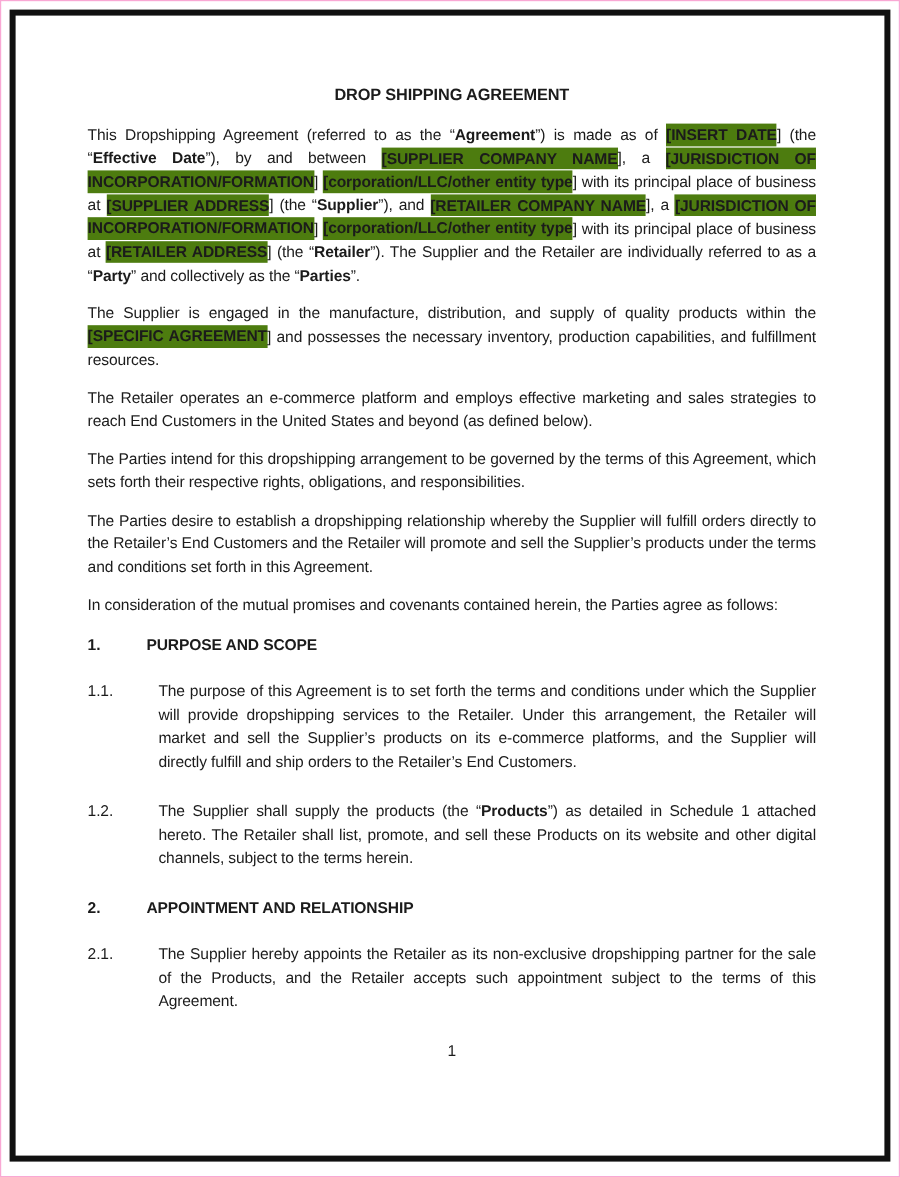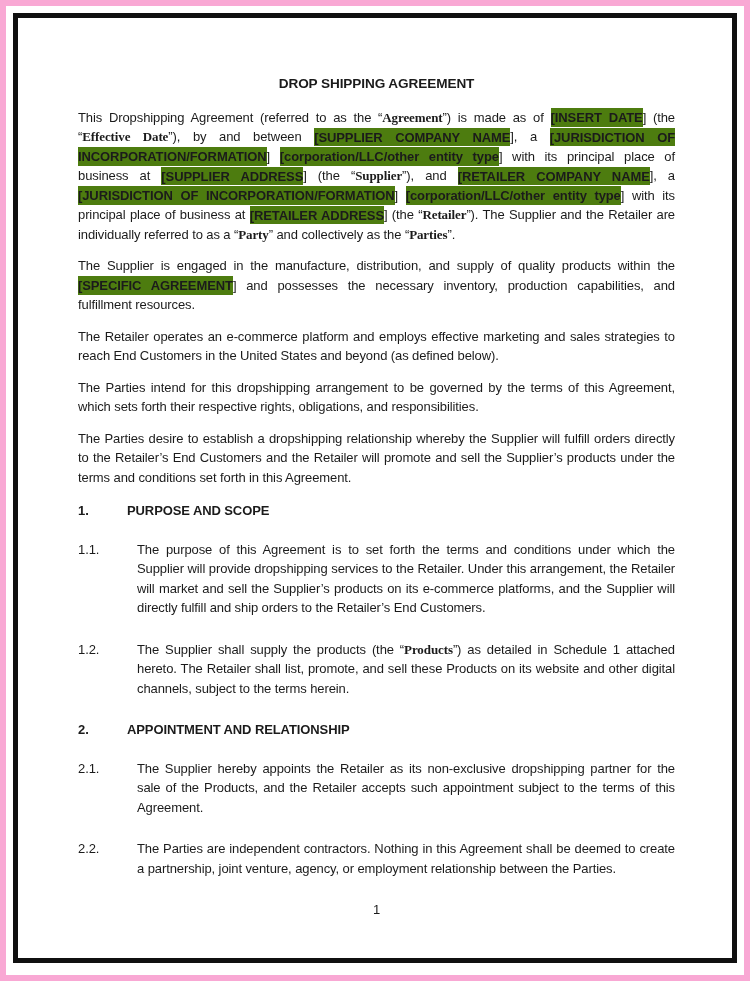--- a/index.html
+++ b/index.html
@@ -2,21 +2,21 @@
 <html><head>
 <meta charset="utf-8">
 <style>
   * { box-sizing: border-box; }
   html, body { margin: 0; padding: 0; background: #ffffff; }
   .canvas {
     position: relative;
     width: 750px;
     height: 981px;
     background: #ffffff;
-    border: 6px solid #f9a8d4;
+    border: 1px solid #f9a8d4;
     font-family: "Liberation Sans", sans-serif;
     color: #1b1b1b;
     overflow: hidden;
   }
   .page-frame {
     position: absolute;
     top: 7px; left: 7px; right: 7px; bottom: 12px;
     border: 5px solid #101010;
     background: #ffffff;
   }
@@ -50,61 +50,58 @@
     margin: 0 0 22px 0;
     gap: 10px;
   }
   .clause .clause-text { text-align: justify; }
   mark.hl {
     background: #4d7c0f;
     color: inherit;
     padding: 1.5px 0 2px 0;
     font-weight: bold;
   }
-  strong { font-weight: bold; font-family: Liberation Serif, serif; }
+  strong { font-weight: bold; }
   .page-number {
     text-align: center;
     margin-top: 8px;
     font-size: 13px;
   }
 </style>
 </head>
 <body>
 
 <div class="canvas">
   <div class="page-frame">
     <div class="page-content">
       <div class="doc-title">DROP SHIPPING AGREEMENT</div>
       <div>
           <div class="para"><span>This Dropshipping Agreement (referred to as the “</span><strong>Agreement</strong><span>”) is made as of </span><mark class="hl">[INSERT DATE</mark><span>] (the “</span><strong>Effective Date</strong><span>”), by and between </span><mark class="hl">[SUPPLIER COMPANY NAME</mark><span>], a </span><mark class="hl">[JURISDICTION OF INCORPORATION/FORMATION</mark><span>] </span><mark class="hl">[corporation/LLC/other entity type</mark><span>] with its principal place of business at </span><mark class="hl">[SUPPLIER ADDRESS</mark><span>] (the “</span><strong>Supplier</strong><span>”), and </span><mark class="hl">[RETAILER COMPANY NAME</mark><span>], a </span><mark class="hl">[JURISDICTION OF INCORPORATION/FORMATION</mark><span>] </span><mark class="hl">[corporation/LLC/other entity type</mark><span>] with its principal place of business at </span><mark class="hl">[RETAILER ADDRESS</mark><span>] (the “</span><strong>Retailer</strong><span>”). The Supplier and the Retailer are individually referred to as a “</span><strong>Party</strong><span>” and collectively as the “</span><strong>Parties</strong><span>”.</span></div>
           <div class="para"><span>The Supplier is engaged in the manufacture, distribution, and supply of quality products within the </span><mark class="hl">[SPECIFIC AGREEMENT</mark><span>] and possesses the necessary inventory, production capabilities, and fulfillment resources.</span></div>
           <div class="para"><span>The Retailer operates an e-commerce platform and employs effective marketing and sales strategies to reach End Customers in the United States and beyond (as defined below).</span></div>
           <div class="para"><span>The Parties intend for this dropshipping arrangement to be governed by the terms of this Agreement, which sets forth their respective rights, obligations, and responsibilities.</span></div>
           <div class="para"><span>The Parties desire to establish a dropshipping relationship whereby the Supplier will fulfill orders directly to the Retailer’s End Customers and the Retailer will promote and sell the Supplier’s products under the terms and conditions set forth in this Agreement.</span></div>
+          <div class="para"><span>In consideration of the mutual promises and covenants contained herein, the Parties agree as follows:</span></div>
           <div class="section-heading">
             <span>1.</span>
             <span>PURPOSE AND SCOPE</span>
           </div>
           <div class="clause">
             <span>1.1.</span>
             <div class="clause-text"><span>The purpose of this Agreement is to set forth the terms and conditions under which the Supplier will provide dropshipping services to the Retailer. Under this arrangement, the Retailer will market and sell the Supplier’s products on its e-commerce platforms, and the Supplier will directly fulfill and ship orders to the Retailer’s End Customers.</span></div>
           </div>
           <div class="clause">
             <span>1.2.</span>
             <div class="clause-text"><span>The Supplier shall supply the products (the “</span><strong>Products</strong><span>”) as detailed in Schedule 1 attached hereto. The Retailer shall list, promote, and sell these Products on its website and other digital channels, subject to the terms herein.</span></div>
           </div>
           <div class="section-heading">
             <span>2.</span>
             <span>APPOINTMENT AND RELATIONSHIP</span>
           </div>
           <div class="clause">
             <span>2.1.</span>
             <div class="clause-text"><span>The Supplier hereby appoints the Retailer as its non-exclusive dropshipping partner for the sale of the Products, and the Retailer accepts such appointment subject to the terms of this Agreement.</span></div>
           </div>
-          <div class="clause">
-            <span>2.2.</span>
-            <div class="clause-text"><span>The Parties are independent contractors. Nothing in this Agreement shall be deemed to create a partnership, joint venture, agency, or employment relationship between the Parties.</span></div>
-          </div>
         </div>
       <div class="page-number">1</div>
     </div>
   </div>
 </div>
 
 </body></html>

